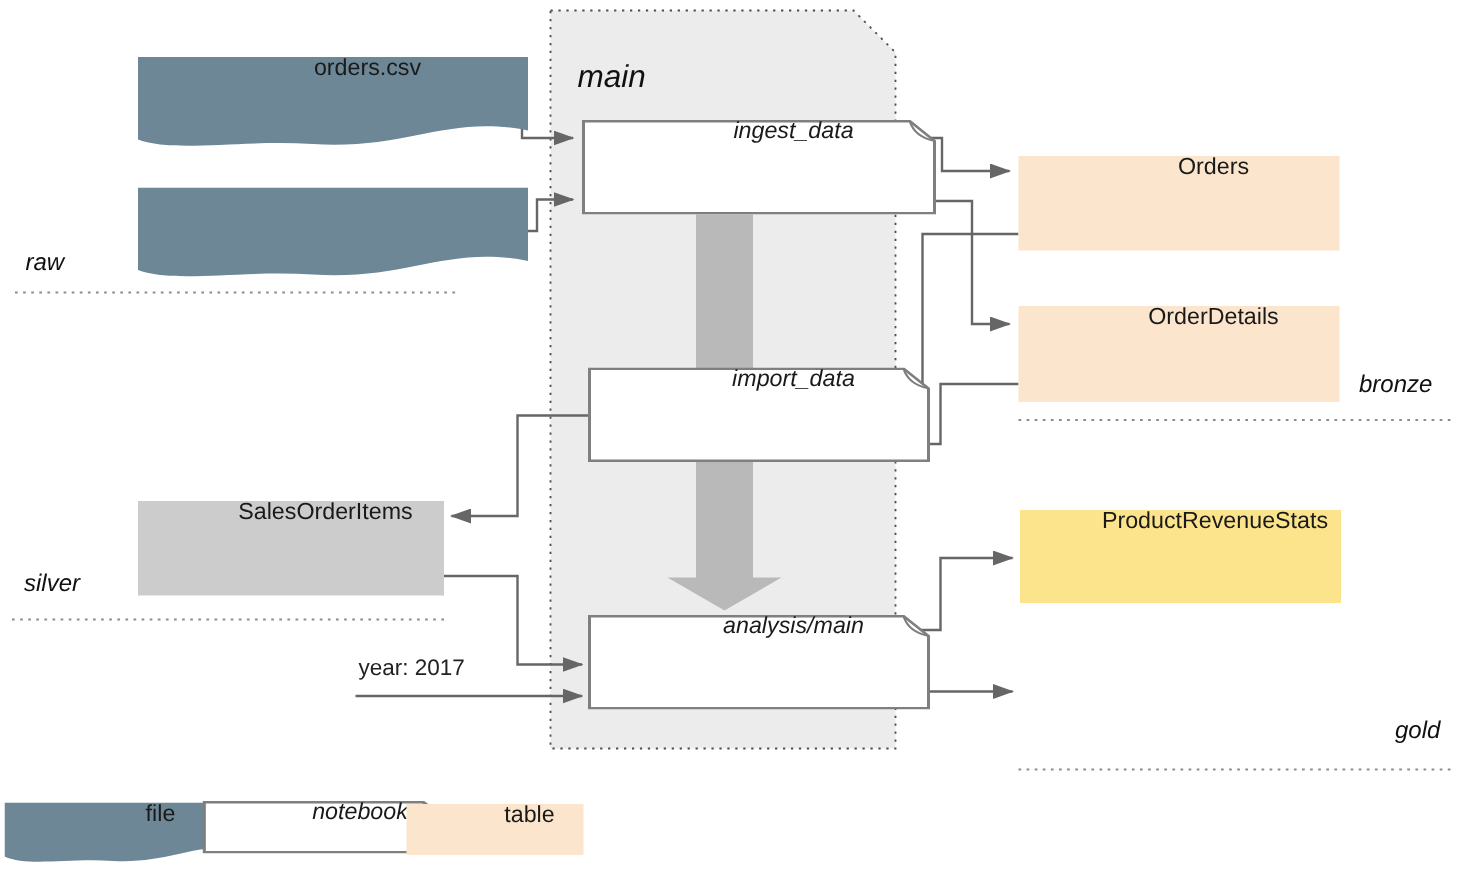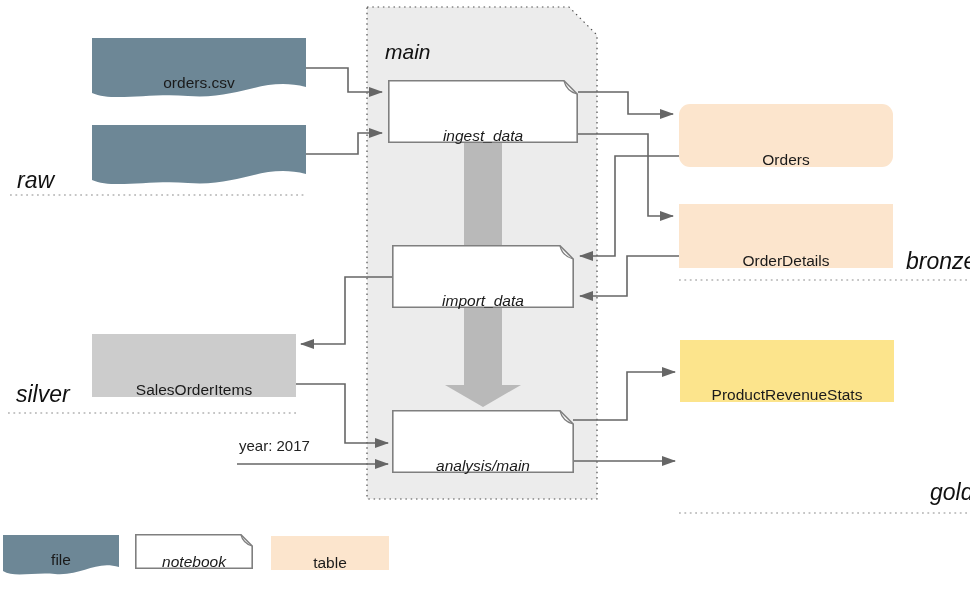--- a/index.html
+++ b/index.html
@@ -2,30 +2,30 @@
 <html><head>
 <meta charset="utf-8">
 <style>
   html,body{margin:0;padding:0;background:#ffffff;}
   .stage{
     position:relative;width:970px;height:590px;overflow:hidden;
     font-family:"Liberation Sans","DejaVu Sans",sans-serif;
     color:#1a1a1a;background:#ffffff;
   }
   .stage svg.wires{position:absolute;left:0;top:0;}
-  .node{position:absolute;display:flex;align-items:flex-end;justify-content:center;}
+  .node{position:absolute;display:flex;align-items:flex-start;justify-content:center;padding-left:46px;}
   .node .shape{position:absolute;left:0;top:0;width:100%;height:100%;}
   .node .lbl{position:relative;font-size:15.5px;line-height:1;white-space:nowrap;}
   .file .lbl{padding-bottom:10px;}
   .notebook .lbl{font-style:italic;}
   .table{box-sizing:border-box;}
   .table.bronze{background:#FCE5CD;}
   .table.gold{background:#FCE48C;}
   .table.silver{background:#CCCCCC;}
-  .layer-label{position:absolute;font-style:italic;font-size:23px;color:#111;white-space:nowrap;}
+  .layer-label{position:absolute;font-style:italic;font-size:16px;color:#111;white-space:nowrap;}
   .container-label{position:absolute;font-style:italic;font-size:21px;color:#111;}
   .param-label{position:absolute;font-size:15px;color:#222;white-space:nowrap;}
   .legend-item .lbl{font-size:15.5px;}
 </style>
 </head>
 <body>
 
 <div class="stage">
 
   <svg class="wires" width="978" height="590" viewBox="0 0 978 590">
@@ -97,21 +97,21 @@
   </div>
 
   <div class="node notebook" style="left:392px;top:410px;width:182px;height:63px;">
     <svg class="shape" viewBox="0 0 182 63" preserveAspectRatio="none">
       <polygon points="0.8,0.8 168,0.8 181.2,14 181.2,62.2 0.8,62.2" fill="#FFFFFF" stroke="#7F7F7F" stroke-width="1.6"></polygon>
       <path d="M168 1 Q170.5 11 181 14" fill="none" stroke="#7F7F7F" stroke-width="1.2"></path>
     </svg>
     <span class="lbl">analysis/main</span>
   </div>
 
-  <div class="node table bronze" style="left:679px;top:104px;width:214px;height:63px;border-radius:11px;">
+  <div class="node table bronze" style="left:679px;top:104px;width:214px;height:63px;">
     <span class="lbl">Orders</span>
   </div>
   <div class="node table bronze" style="left:679px;top:204px;width:214px;height:64px;">
     <span class="lbl">OrderDetails</span>
   </div>
 
   <div class="node table silver" style="left:92px;top:334px;width:204px;height:63px;">
     <span class="lbl">SalesOrderItems</span>
   </div>
 

